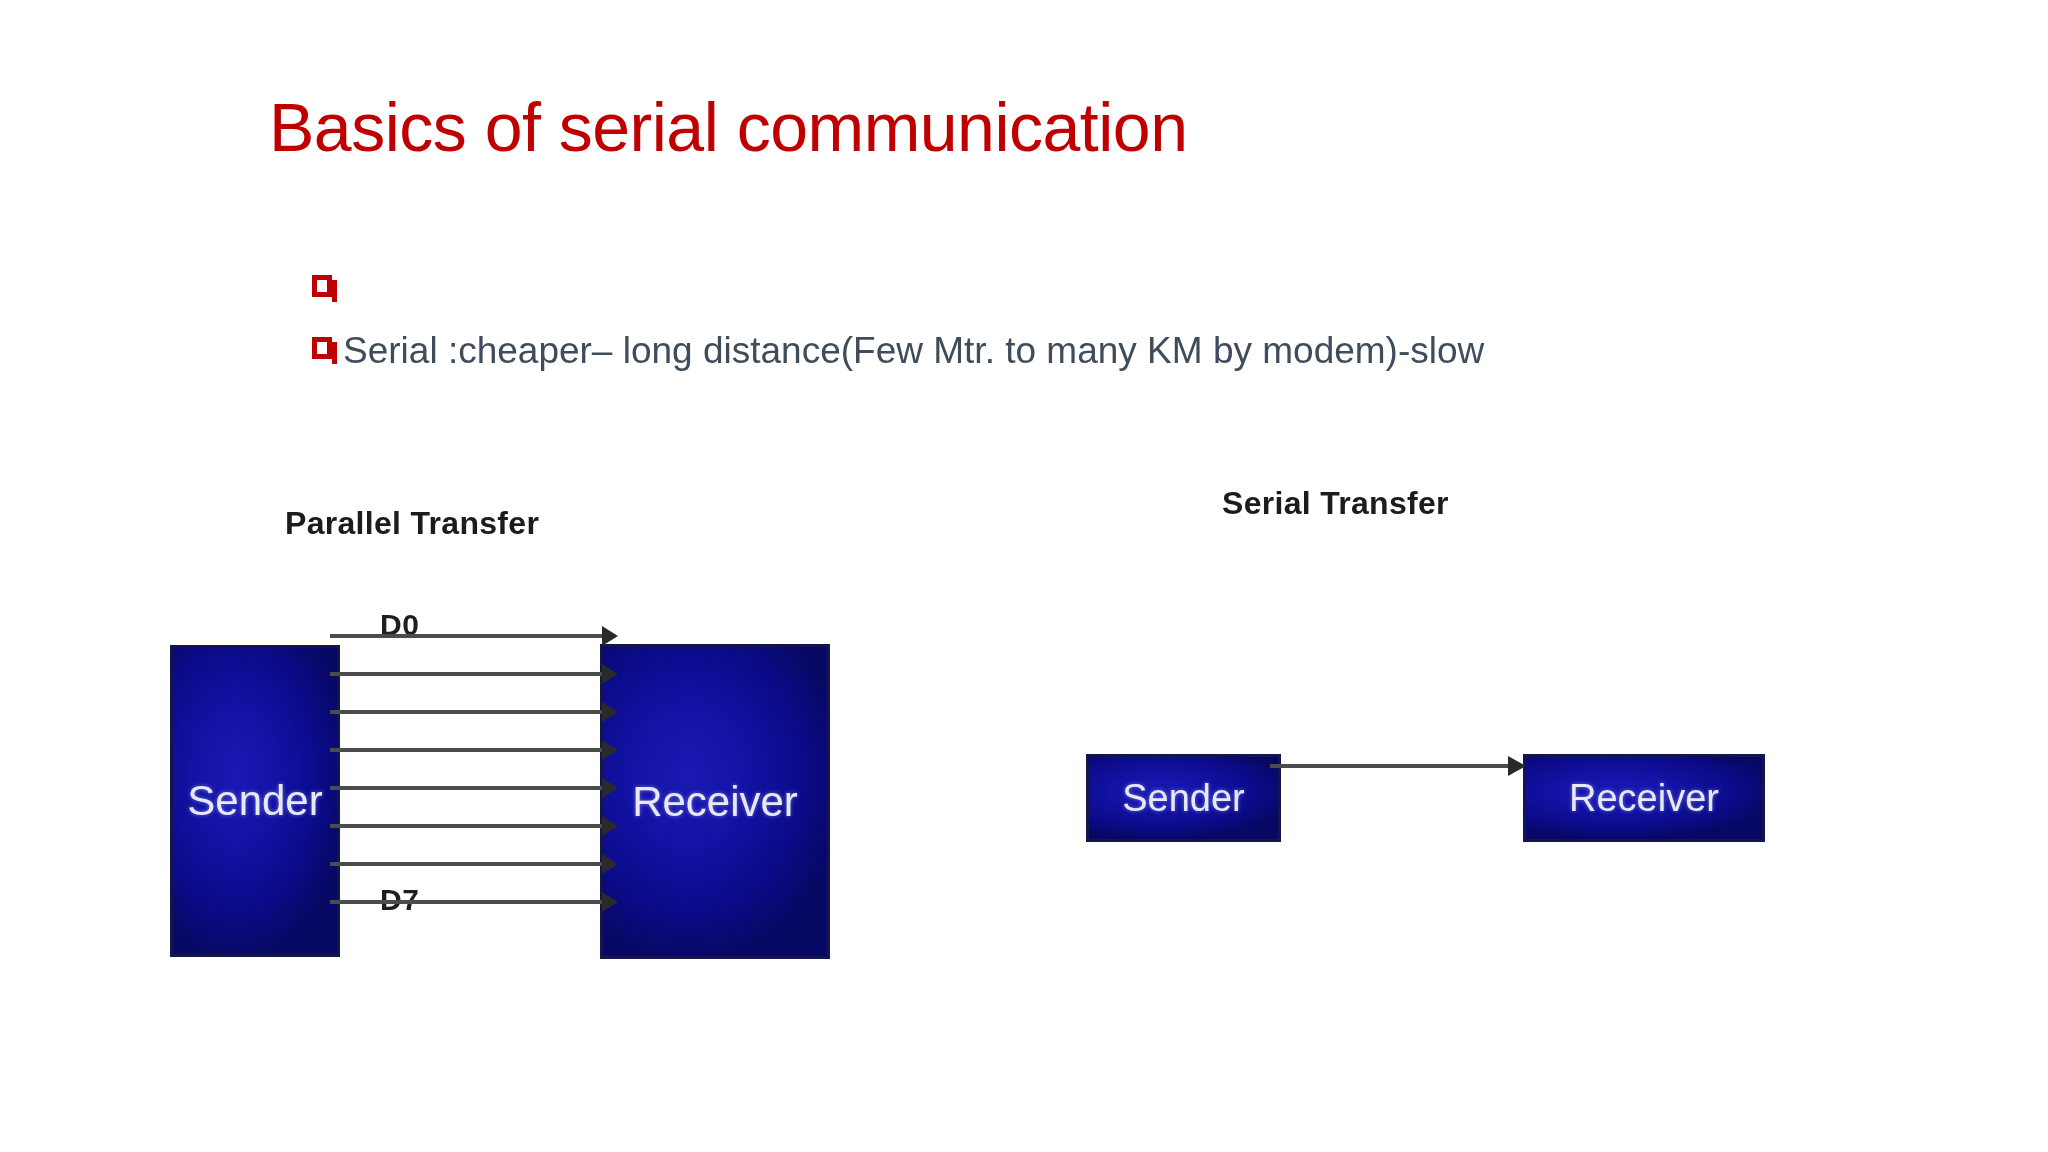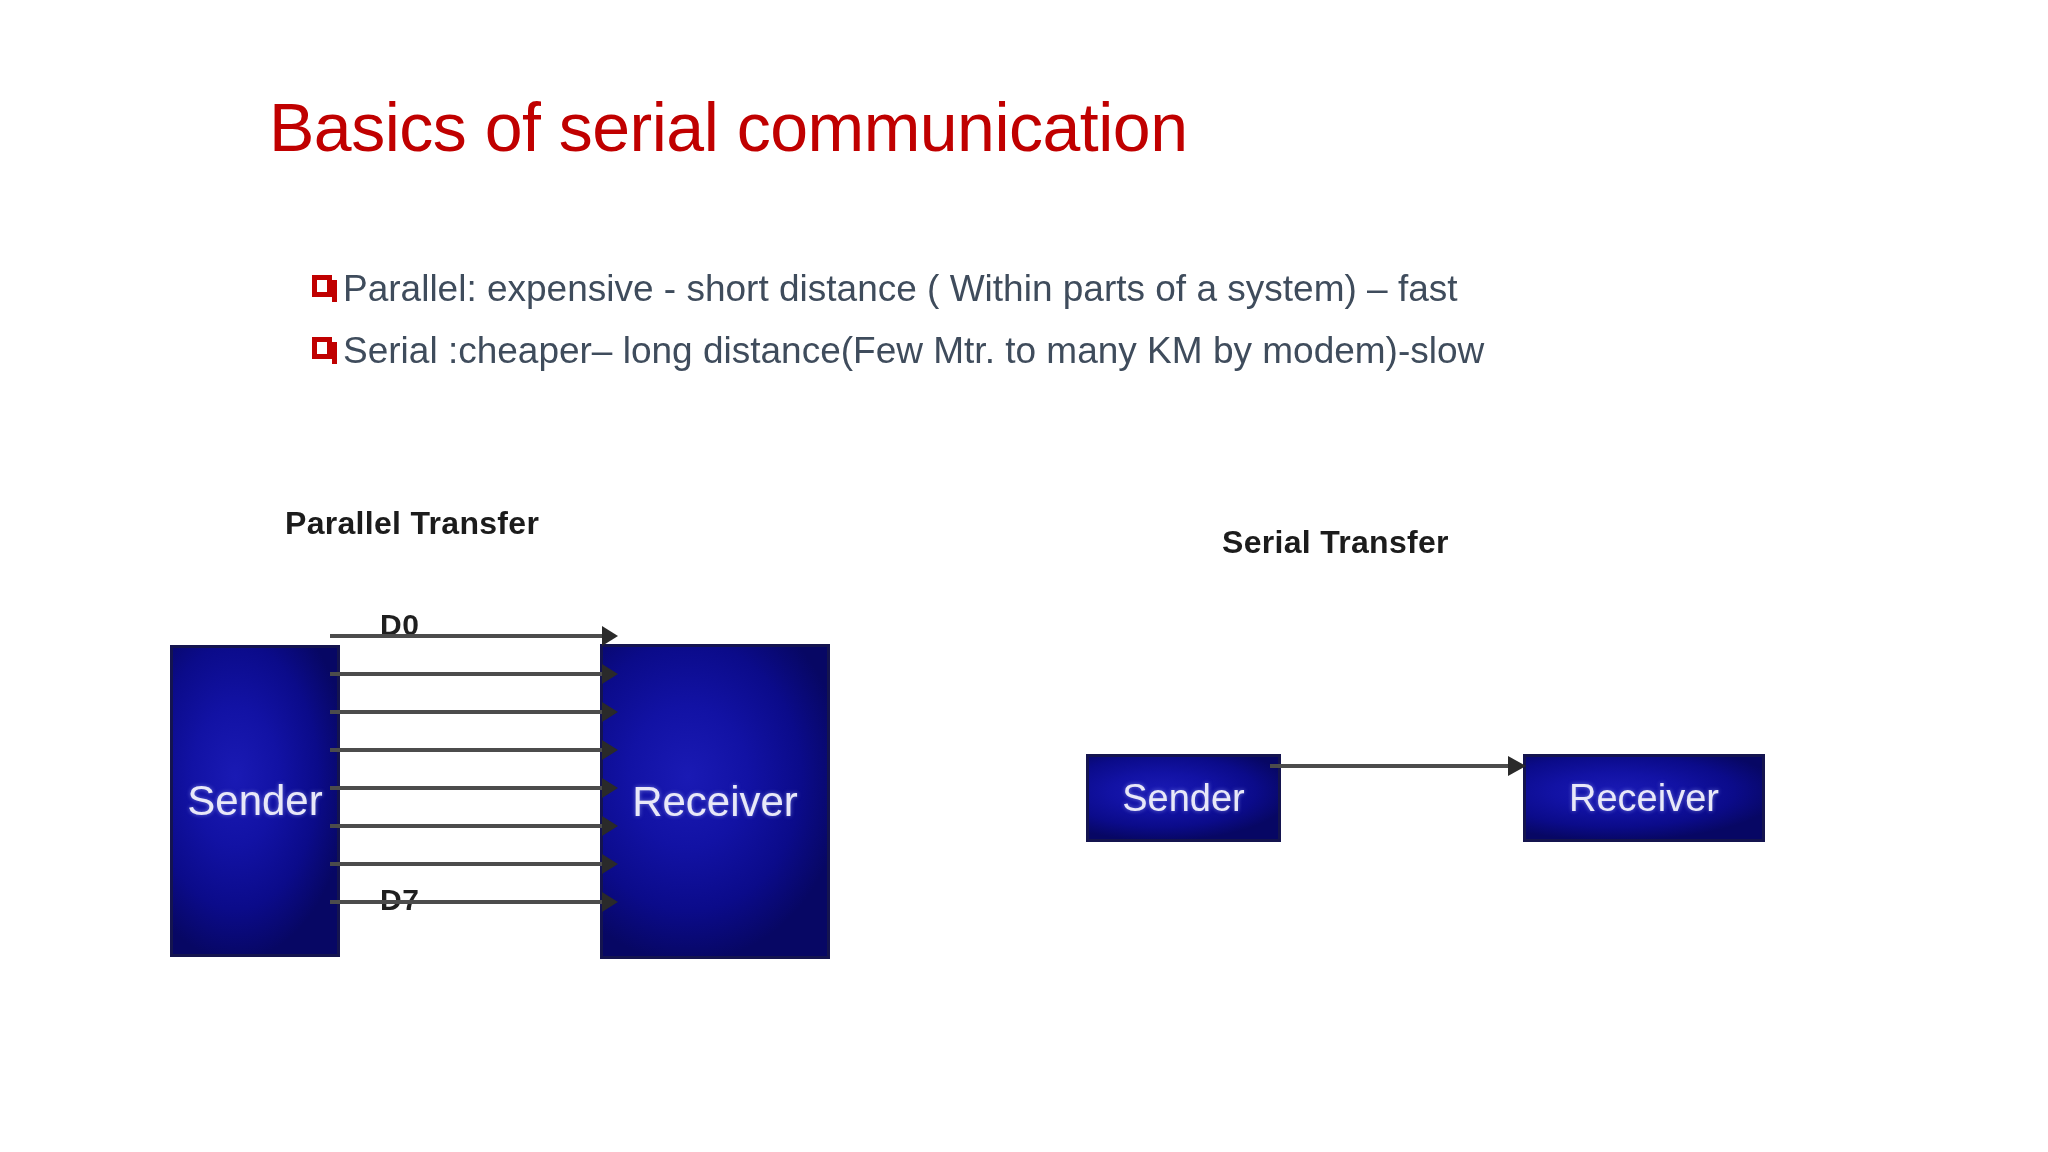--- a/index.html
+++ b/index.html
@@ -77,21 +77,21 @@
   
   .diagram-heading {
     position: absolute;
     font-size: 32px;
     font-weight: 700;
     color: #1c1c1c;
     letter-spacing: 0.3px;
     white-space: nowrap;
   }
   #parallel-heading { left: 285px; top: 505px; }
-  #serial-heading   { left: 1222px; top: 524px; }
+  #serial-heading   { left: 1222px; top: 485px; }
 
   
   .node-box {
     position: absolute;
     background:
       radial-gradient(ellipse 70% 60% at 38% 42%, #1a1ab4 0%, #1212a4 38%, #0b0b8a 72%, #070764 100%);
     border: 3px solid #14144f;
     box-sizing: border-box;
     display: flex;
     align-items: center;
@@ -144,21 +144,20 @@
 </style>
 </head>
 <body>
 
 <div id="slide-title">Basics of serial communication</div>
 
 <div id="bullet-list">
 
   <div class="bullet-row">
     <span class="bullet-marker"></span>
-    <span class="bullet-text">Parallel: expensive - short distance ( Within parts of a system) – fast</span>
   </div>
 
   <div class="bullet-row">
     <span class="bullet-marker"></span>
     <span class="bullet-text">Serial :cheaper– long distance(Few Mtr. to many KM by modem)-slow</span>
   </div>
 
 </div>
 
 <div class="diagram-heading" id="parallel-heading">Parallel Transfer</div>

